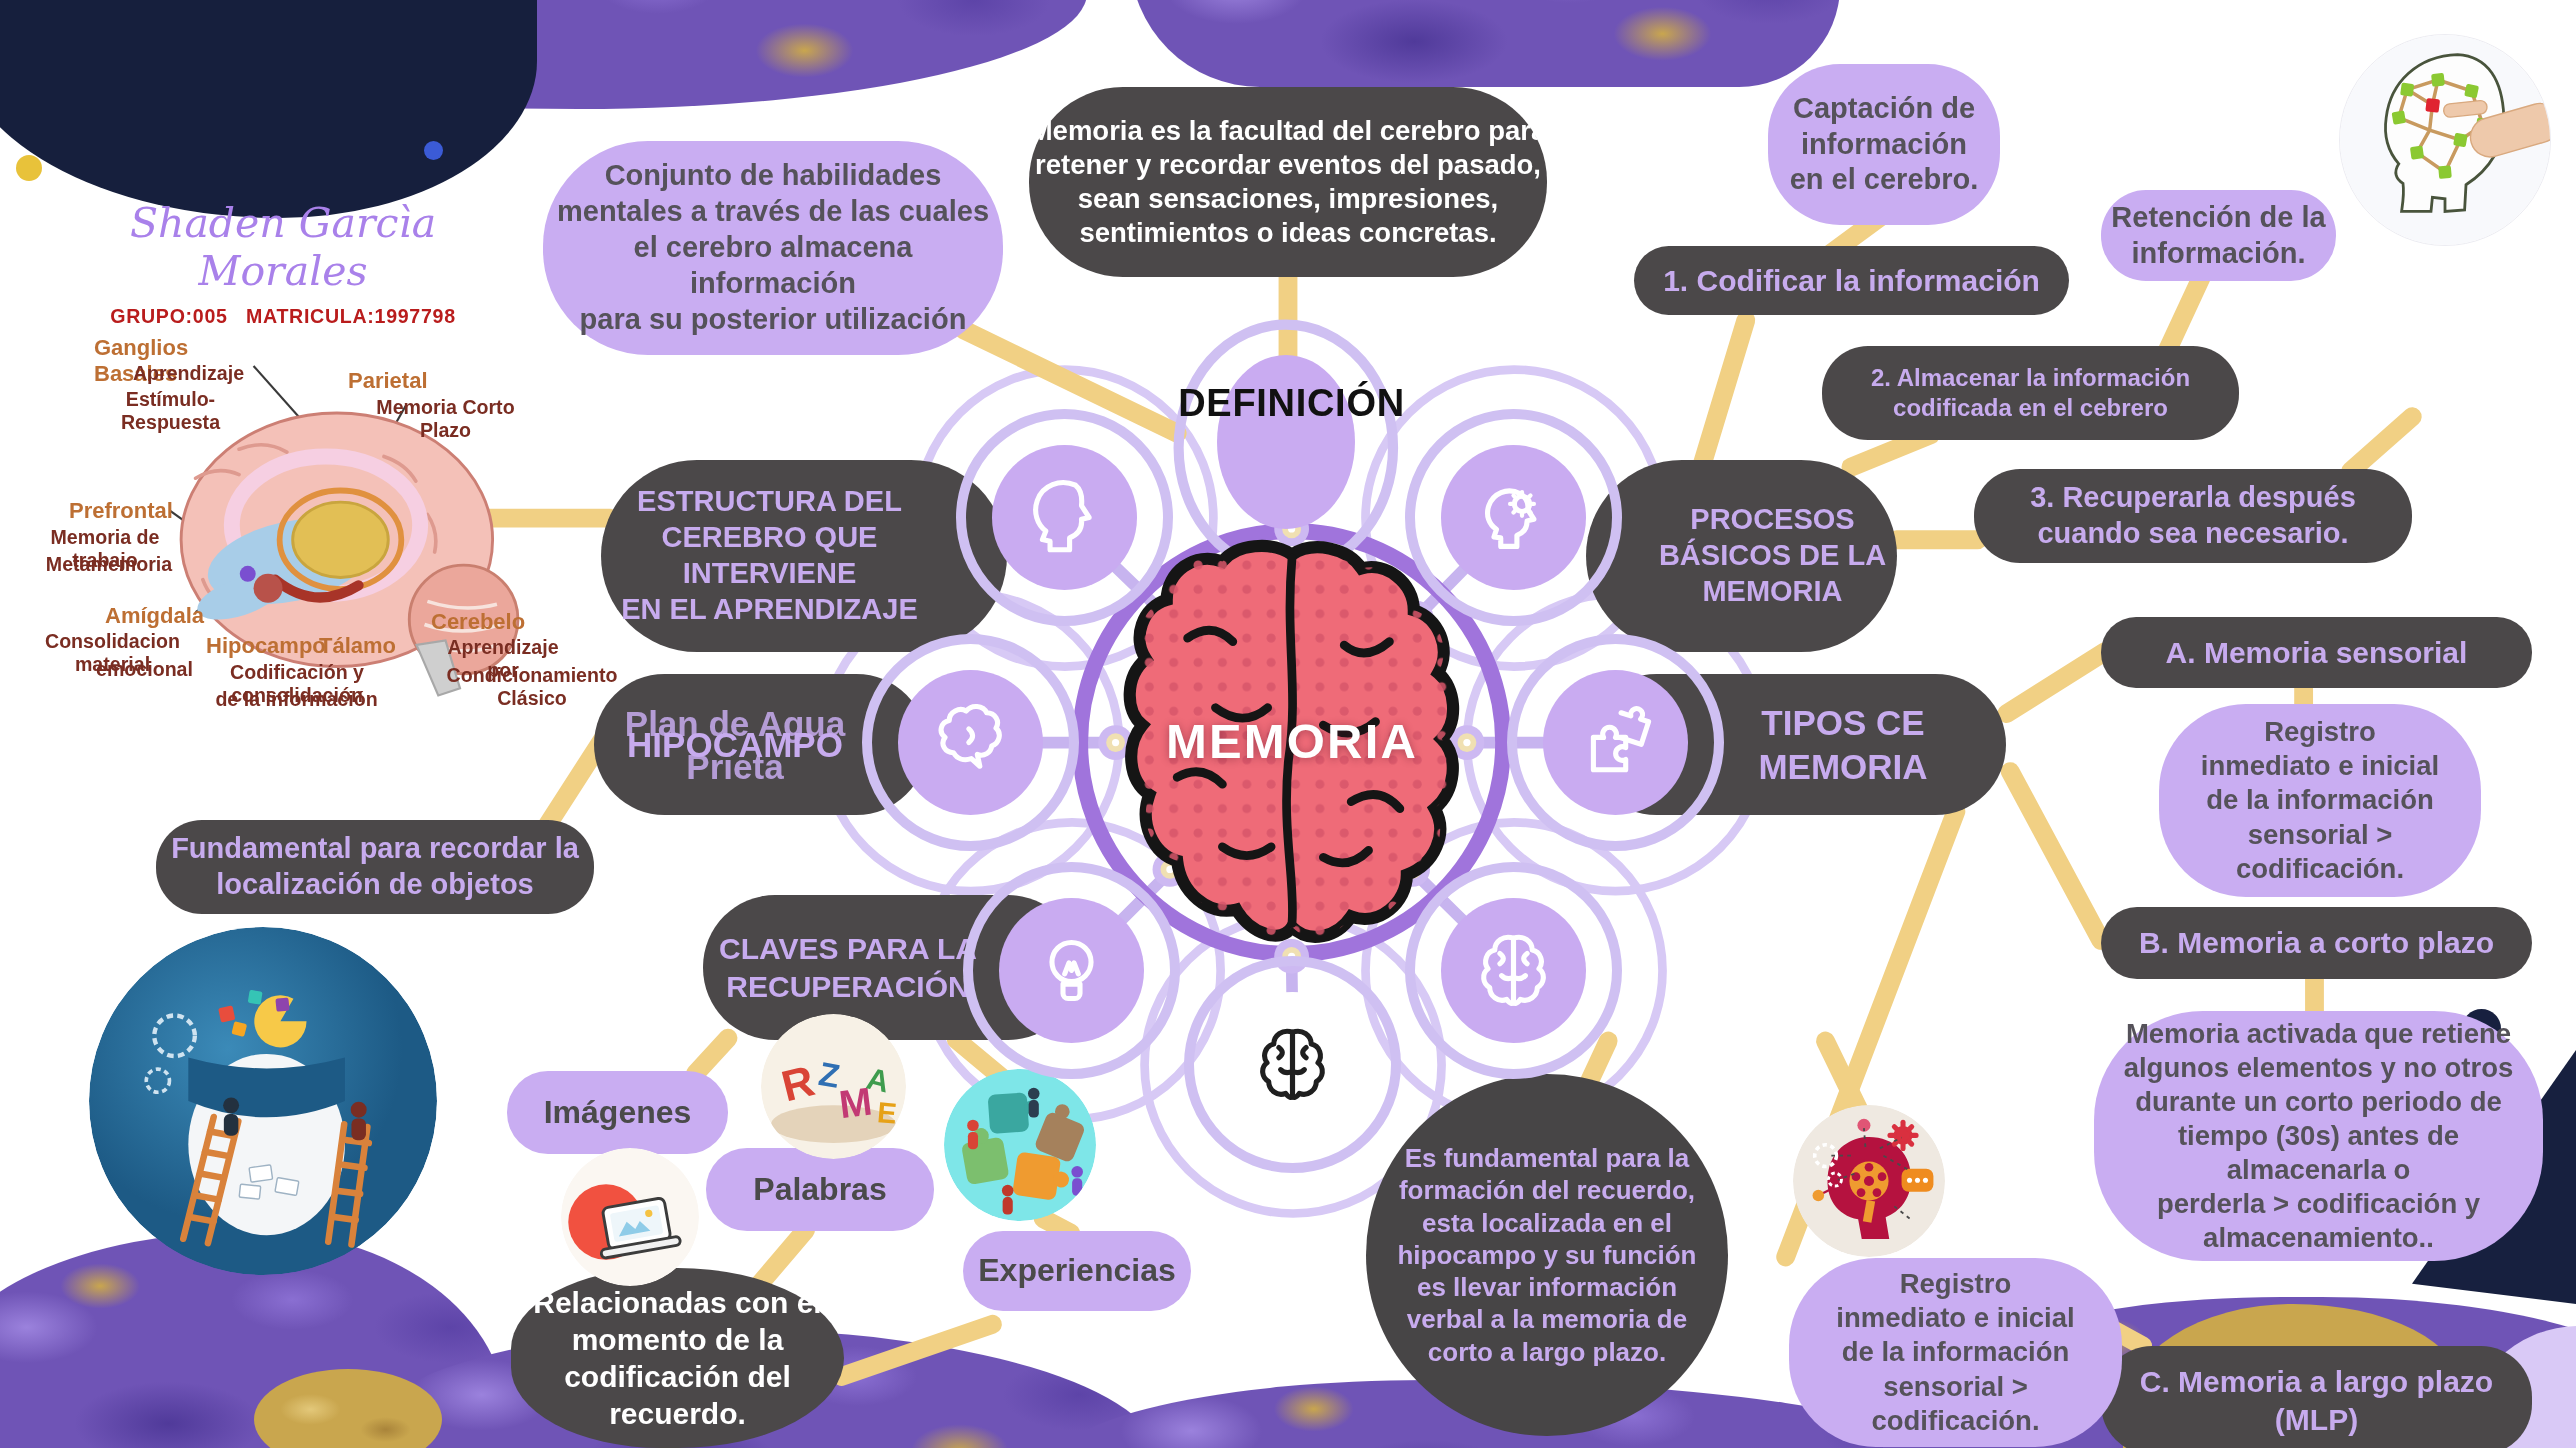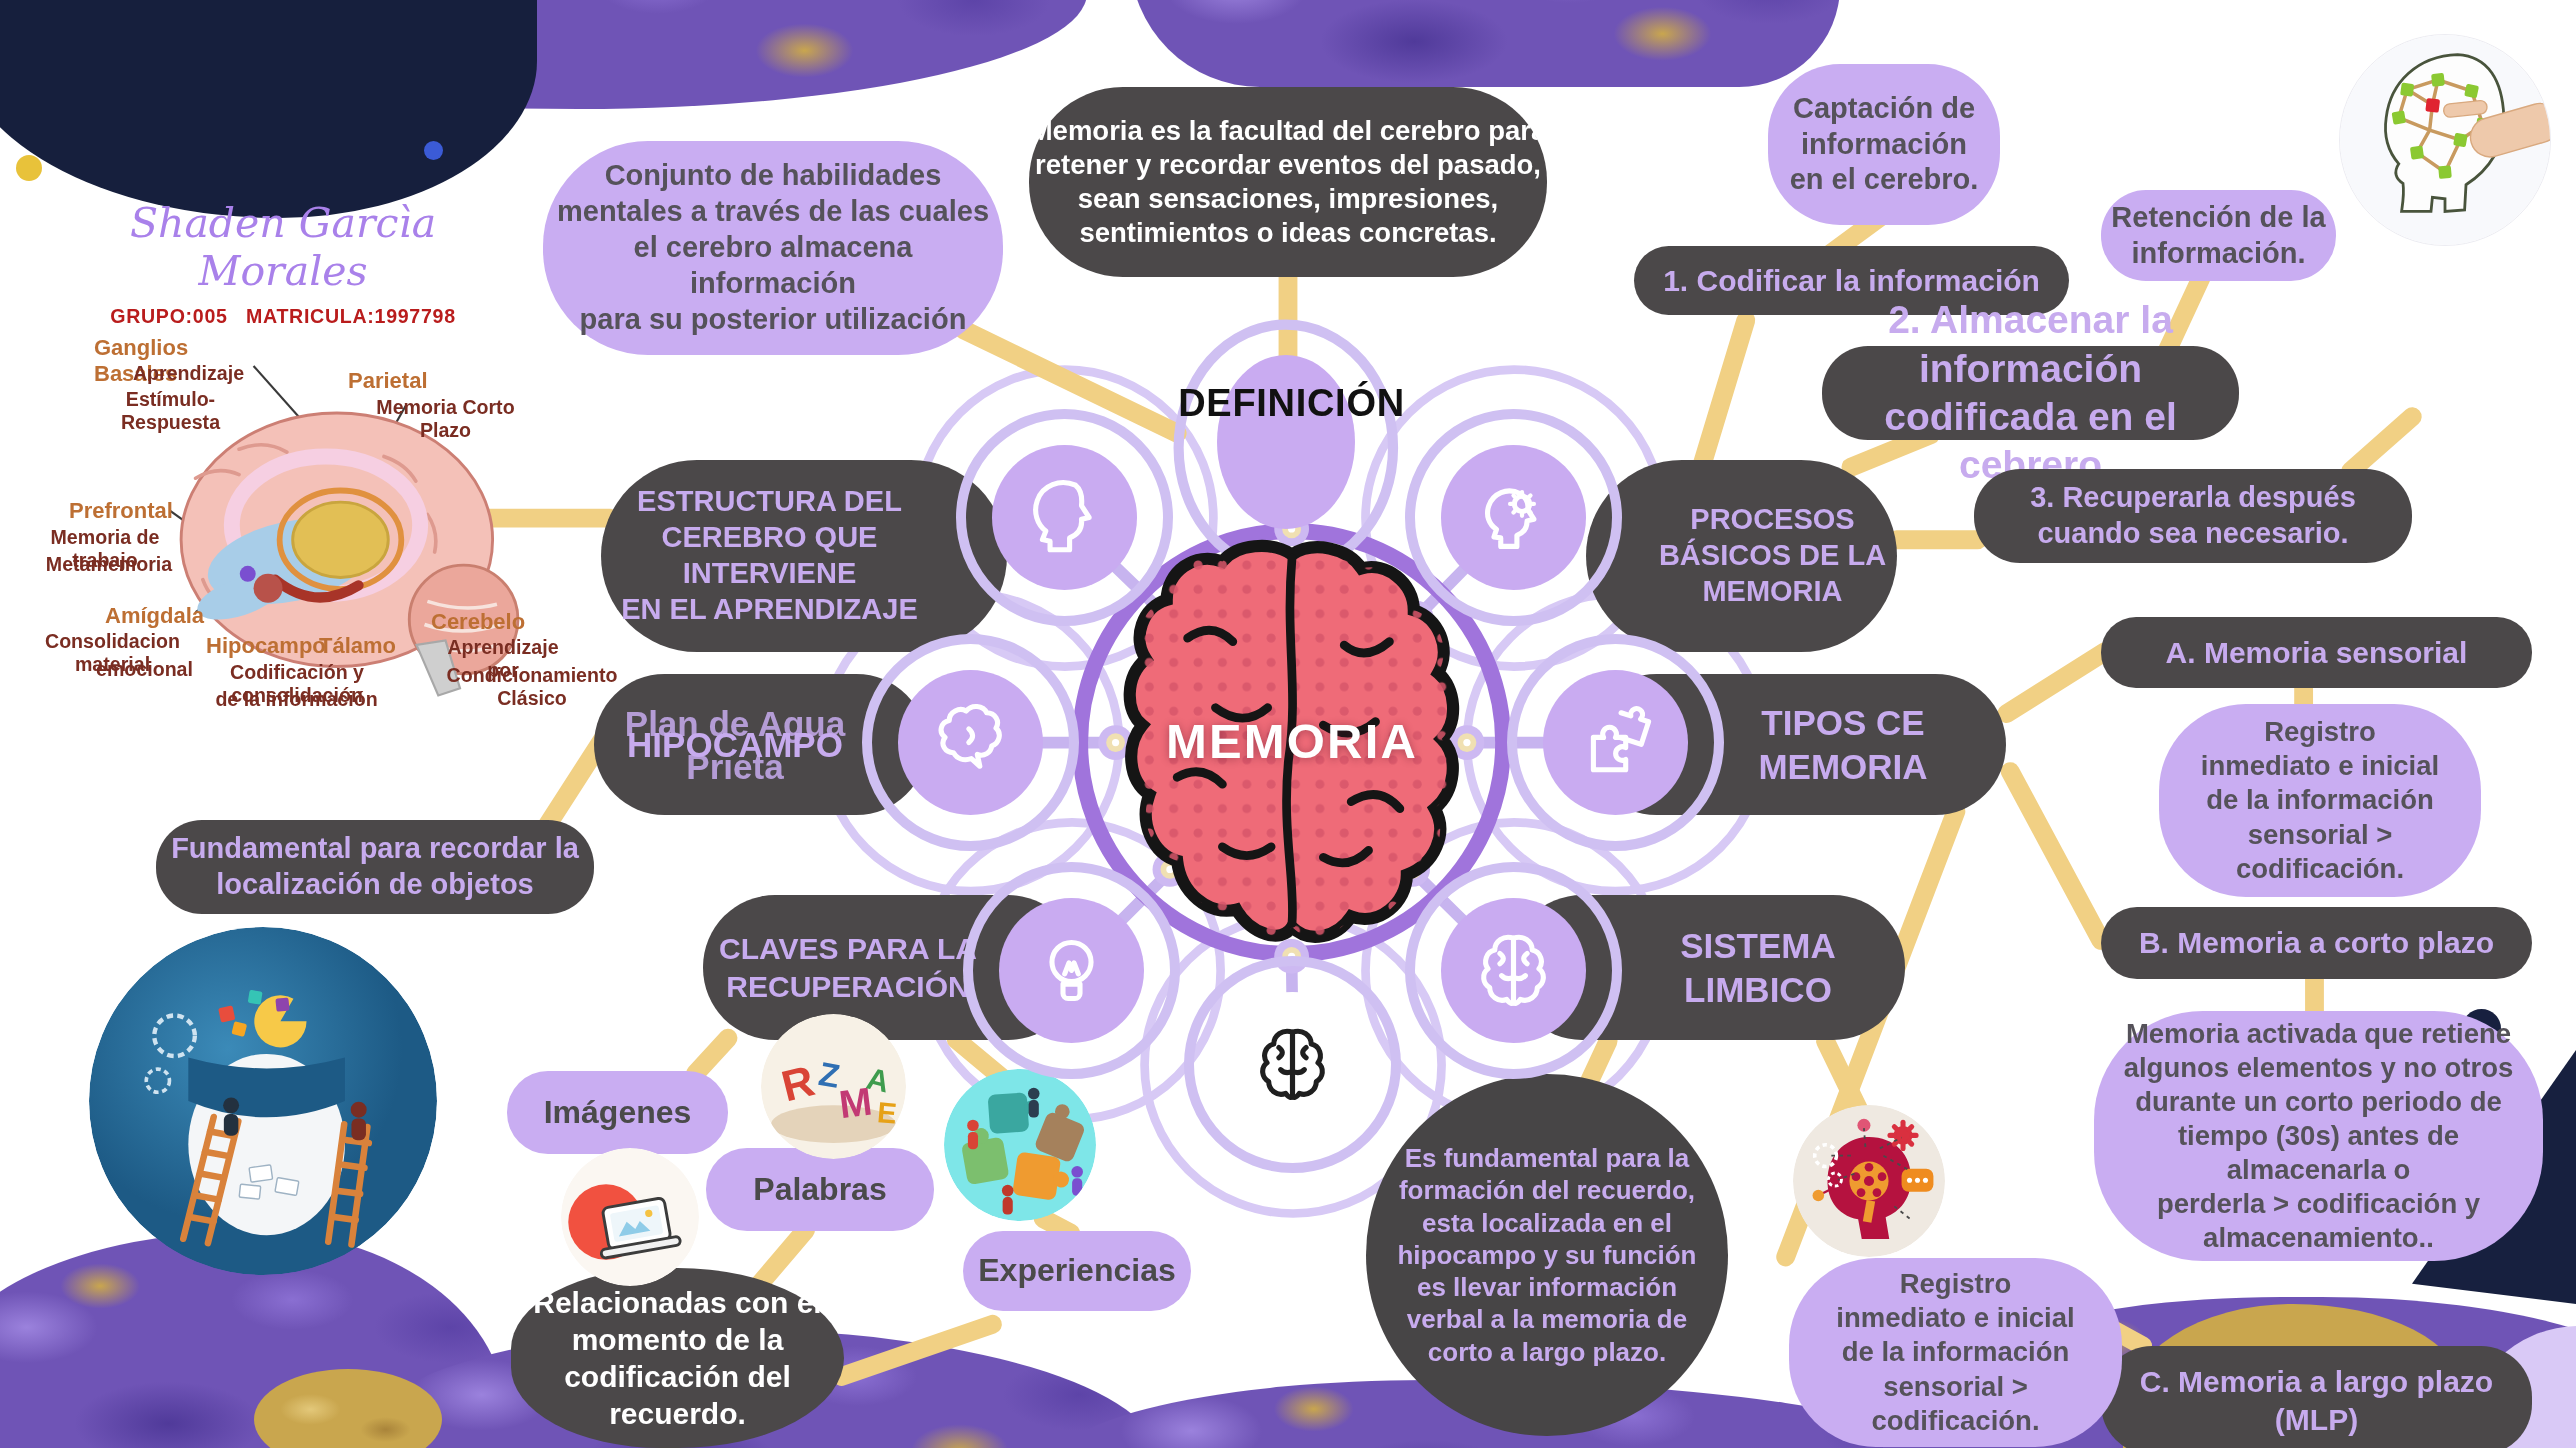--- a/index.html
+++ b/index.html
@@ -214,28 +214,24 @@
     <span style="position:relative;">HIPOCAMPO</span>
   </div>
   <div class="node dark" style="left:1586px;top:674px;width:420px;height:141px;border-radius:71px;font-size:35px;padding-left:94px;">
     <span>TIPOS CE
 MEMORIA</span>
   </div>
   <div class="node dark" style="left:703px;top:895px;width:377px;height:145px;border-radius:72px;font-size:30px;padding-right:87px;">
     <span>CLAVES PARA LA
 RECUPERACIÓN</span>
   </div>
-  <div class="node dark" style="left:1510px;top:895px;width:395px;height:145px;border-radius:72px;font-size:35px;padding-left:101px;">
-    <span>SISTEMA
-LIMBICO</span>
-  </div>
   <div class="node dark" style="left:1634px;top:246px;width:435px;height:69px;border-radius:35px;font-size:30px;">
     <span>1. Codificar la información</span>
   </div>
-  <div class="node dark" style="left:1822px;top:346px;width:417px;height:94px;border-radius:46px;font-size:39px;">
+  <div class="node dark" style="left:1822px;top:346px;width:417px;height:94px;border-radius:46px;font-size:24px;">
     <span>2. Almacenar la información
 codificada en el cebrero</span>
   </div>
   <div class="node dark" style="left:1974px;top:469px;width:438px;height:94px;border-radius:46px;font-size:29px;">
     <span>3. Recuperarla después
 cuando sea necesario.</span>
   </div>
   <div class="node dark" style="left:2101px;top:617px;width:431px;height:71px;border-radius:35px;font-size:30px;">
     <span>A. Memoria sensorial</span>
   </div>

